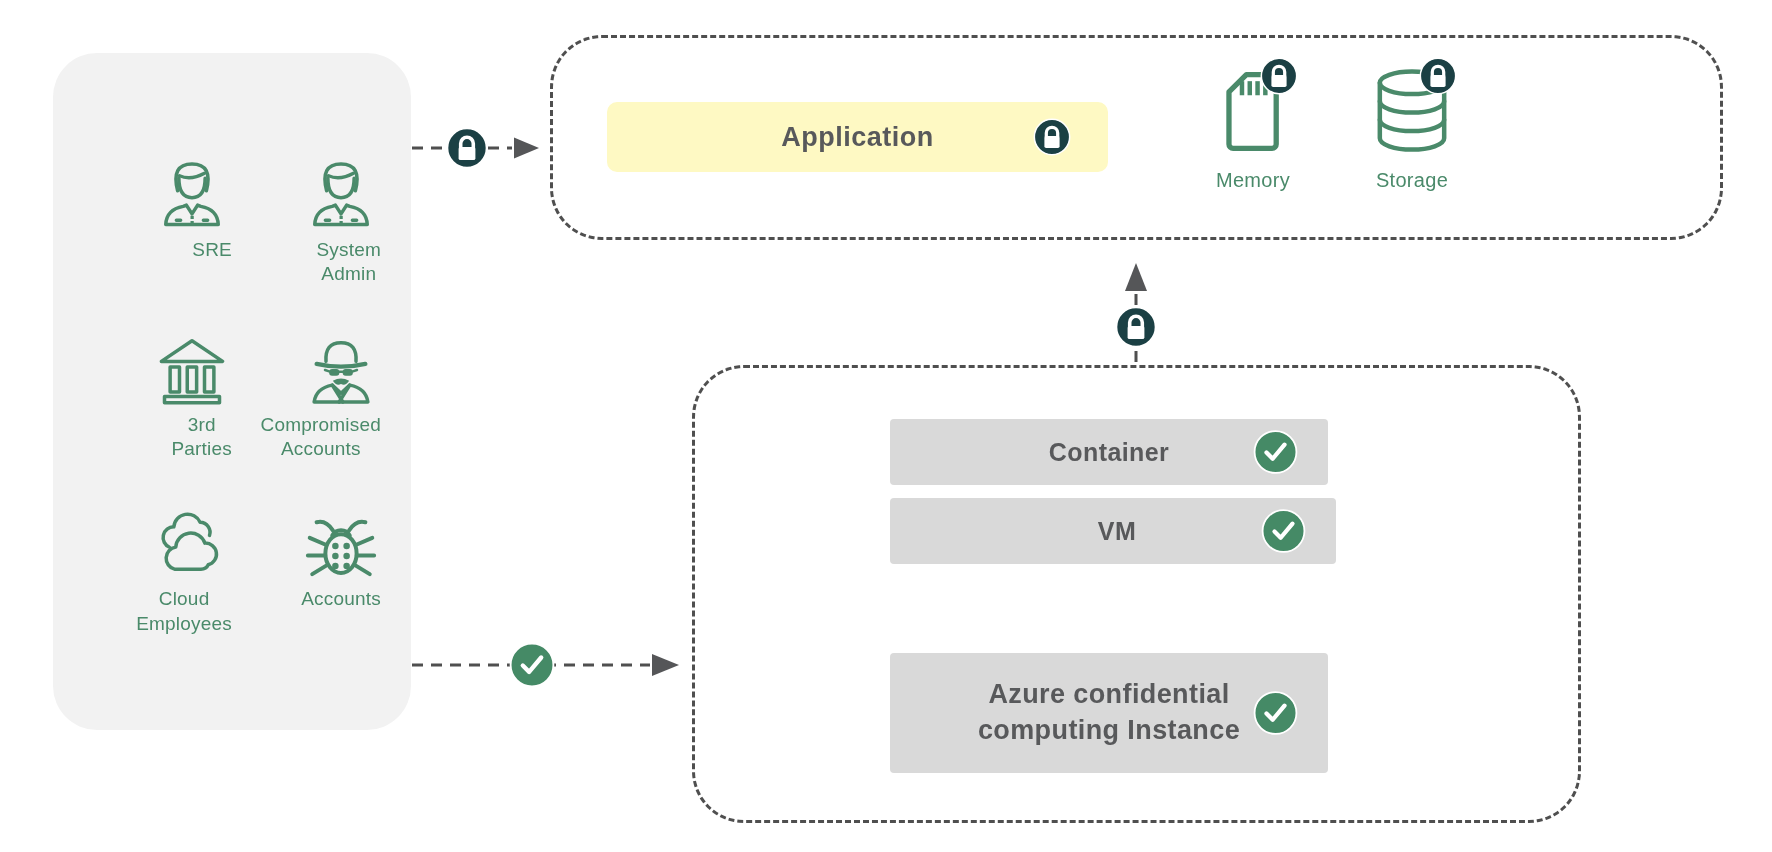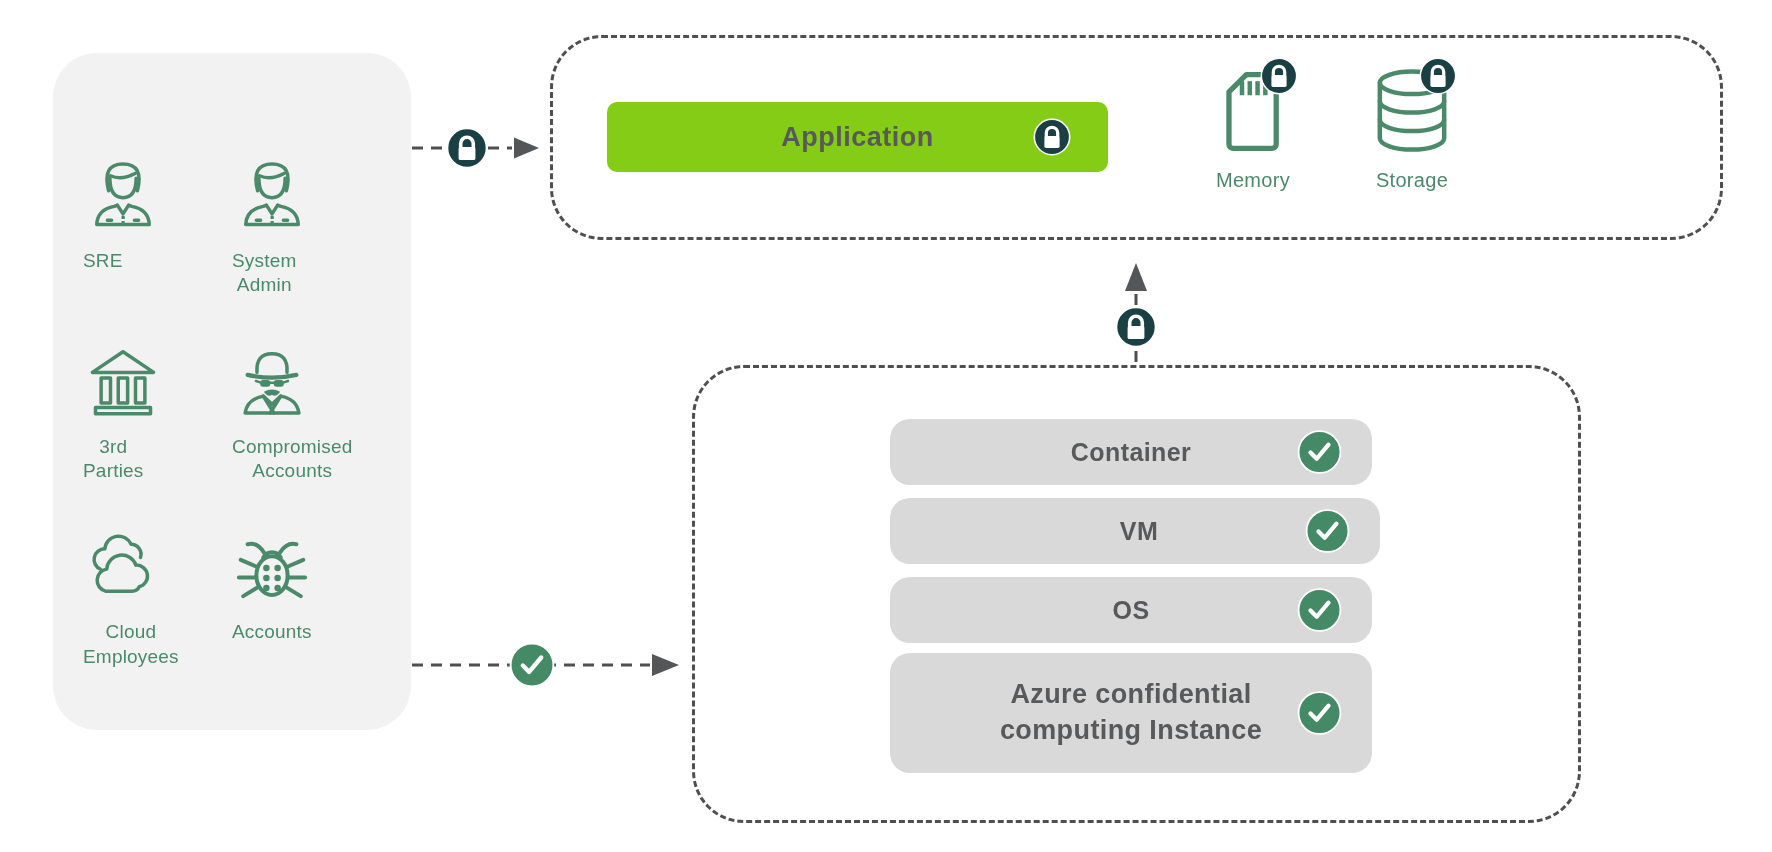--- a/index.html
+++ b/index.html
@@ -6,44 +6,44 @@
   .canvas{position:relative;width:1772px;height:852px;background:#ffffff;overflow:hidden;
           font-family:"Liberation Sans","DejaVu Sans",sans-serif;}
   svg{display:block;}
   .g{stroke:#4a8a6a;fill:none;stroke-width:2.8;stroke-linecap:round;stroke-linejoin:round;}
   .gf{fill:#4a8a6a;stroke:none;}
   .connector-layer{position:absolute;left:0;top:0;z-index:1;}
   
   .threat-panel{position:absolute;left:53px;top:53px;width:358px;height:677px;background:#f2f2f2;
                 border-radius:44px;z-index:2;display:grid;grid-template-columns:1fr 1fr;
                 row-gap:45px;padding:104px 30px 0;box-sizing:border-box;align-content:start;}
-  .persona{display:flex;flex-direction:column;align-items:flex-start;gap:12px;}
+  .persona{display:flex;flex-direction:column;align-items:flex-end;gap:1px;}
   .persona-label{color:#4a8a6a;font-size:19px;line-height:1.28;text-align:center;white-space:pre-line;letter-spacing:.2px;}
   
   .zone{position:absolute;border:3px dashed #4f4f4f;border-radius:52px;z-index:2;box-sizing:border-box;}
   .top-zone{left:550px;top:35px;width:1173px;height:205px;}
   .bottom-zone{left:692px;top:365px;width:889px;height:458px;}
   
-  .app-box{position:absolute;left:607px;top:102px;width:501px;height:70px;background:#84cc16;
+  .app-box{position:absolute;left:607px;top:102px;width:501px;height:70px;background:#fef9c3;
            border-radius:10px;z-index:3;display:flex;align-items:center;justify-content:center;}
   .app-label{color:#58595b;font-size:27px;font-weight:bold;letter-spacing:.5px;}
   .app-box .badge{position:absolute;right:37px;top:50%;transform:translateY(-50%);}
   
   .resource{position:absolute;z-index:3;display:flex;flex-direction:column;align-items:center;}
   .res-memory{left:1178px;top:66px;width:150px;text-align:right;}
   .res-storage{left:1337px;top:66px;width:150px;}
   .res-network{left:1513px;top:66px;width:170px;}
   .icon-wrap{position:relative;height:90px;display:flex;align-items:center;justify-content:center;}
   .icon-wrap .badge{position:absolute;top:-9px;}
   .res-memory .badge{right:-16px;}
   .res-storage .badge{right:-8px;}
   .res-network .badge{right:-12px;}
   .resource-label{margin-top:13px;color:#4a8a6a;font-size:20px;letter-spacing:.3px;}
   
-  .stack-row{position:absolute;left:195px;width:482px;height:66px;background:#d9d9d9;border-radius:20px;
+  .stack-row{position:absolute;left:195px;width:438px;height:66px;background:#d9d9d9;border-radius:4px;
              display:flex;align-items:center;justify-content:center;}
   .row-0{top:51px;} .row-1{top:130px;padding-left:8px;} .row-2{top:209px;}
   .row-3{top:285px;height:120px;}
   .stack-label{color:#58595b;font-size:25px;font-weight:bold;letter-spacing:.4px;text-align:center;white-space:pre-line;}
   .row-3 .stack-label{font-size:27px;line-height:1.32;}
   .stack-row .badge{position:absolute;right:30px;top:50%;transform:translateY(-50%);}
   
   .badge-float{position:absolute;z-index:4;}
 </style>
 </head>
@@ -206,29 +206,20 @@
     </div>
     <div class="stack-row row-1">
       <span class="stack-label">VM</span>
       <span class="badge">
         <svg width="45" height="45" viewBox="0 0 40 40">
           <circle cx="20" cy="20" r="18.6" fill="#458a66" stroke="#ffffff" stroke-width="1.6"></circle>
           <path d="M12,20.5 L17.5,26 L28,13.5" fill="none" stroke="#ffffff" stroke-width="3.8" stroke-linecap="round" stroke-linejoin="round"></path>
         </svg>
       </span>
     </div>
-    <div class="stack-row row-2">
-      <span class="stack-label">OS</span>
-      <span class="badge">
-        <svg width="45" height="45" viewBox="0 0 40 40">
-          <circle cx="20" cy="20" r="18.6" fill="#458a66" stroke="#ffffff" stroke-width="1.6"></circle>
-          <path d="M12,20.5 L17.5,26 L28,13.5" fill="none" stroke="#ffffff" stroke-width="3.8" stroke-linecap="round" stroke-linejoin="round"></path>
-        </svg>
-      </span>
-    </div>
     <div class="stack-row row-3">
       <span class="stack-label">Azure confidential
 computing Instance</span>
       <span class="badge">
         <svg width="45" height="45" viewBox="0 0 40 40">
           <circle cx="20" cy="20" r="18.6" fill="#458a66" stroke="#ffffff" stroke-width="1.6"></circle>
           <path d="M12,20.5 L17.5,26 L28,13.5" fill="none" stroke="#ffffff" stroke-width="3.8" stroke-linecap="round" stroke-linejoin="round"></path>
         </svg>
       </span>
     </div>

